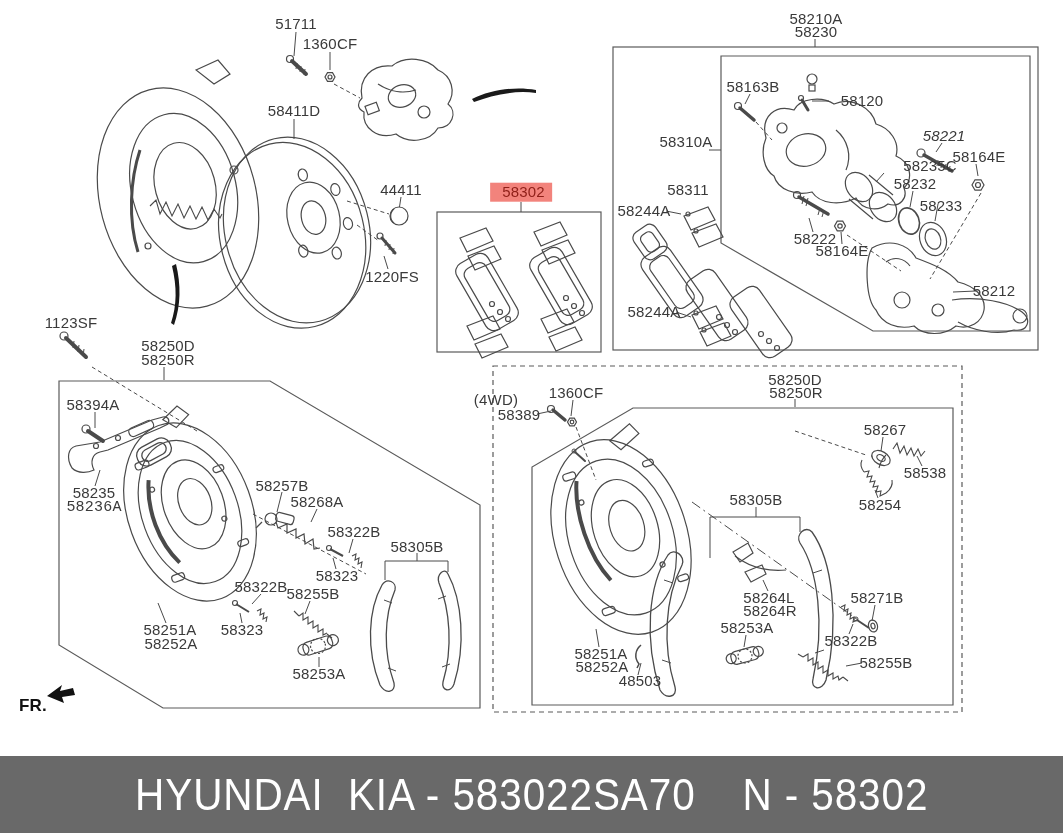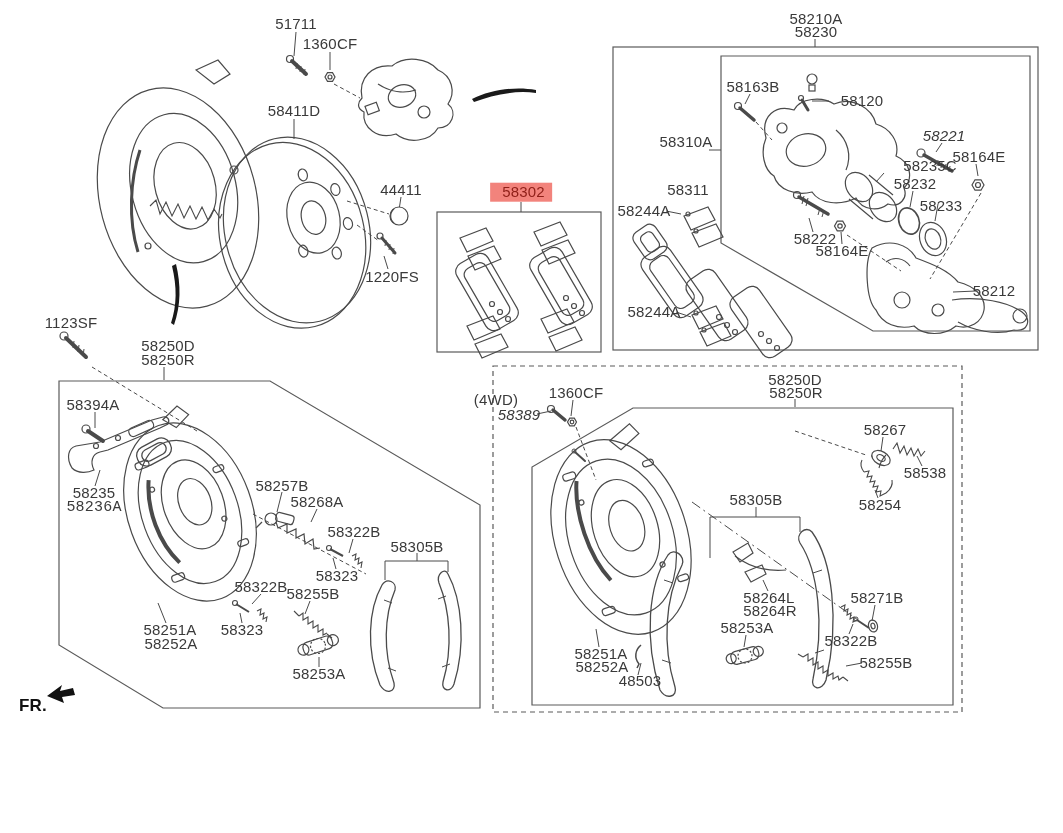--- a/index.html
+++ b/index.html
@@ -437,32 +437,38 @@
       <div class="part-label" style="left: 886px; top: 166px; margin-left: 44px;">58235C</div>
       <div class="part-label" style="left: 915px; top: 184px;">58232</div>
       <div class="part-label" style="left: 941px; top: 206px;">58233</div>
       <div class="part-label" style="left: 815px; top: 239px;">58222</div>
       <div class="part-label" style="left: 842px; top: 251px;">58164E</div>
       <div class="part-label" style="left: 644px; top: 211px;">58244A</div>
       <div class="part-label" style="left: 654px; top: 312px;">58244A</div>
       <div class="part-label" style="left: 994px; top: 291px;">58212</div>
       <div class="part-label" style="left: 496px; top: 374px; margin-top: 26px;">(4WD)</div>
       <div class="part-label" style="left: 576px; top: 393px;">1360CF</div>
-      <div class="part-label" style="left: 519px; top: 415px; font-style: italic;">58389</div>
+      <div class="part-label" style="left: 519px; top: 415px;">58389</div>
       <div class="part-label" style="left: 795px; top: 380px;">58250D</div>
       <div class="part-label" style="left: 796px; top: 393px;">58250R</div>
       <div class="part-label" style="left: 885px; top: 430px; text-align: center;">58267</div>
       <div class="part-label" style="left: 925px; top: 473px;">58538</div>
       <div class="part-label" style="left: 880px; top: 505px;">58254</div>
       <div class="part-label" style="left: 756px; top: 500px;">58305B</div>
       <div class="part-label" style="left: 769px; top: 598px;">58264L</div>
       <div class="part-label" style="left: 770px; top: 611px;">58264R</div>
       <div class="part-label" style="left: 747px; top: 628px;">58253A</div>
       <div class="part-label" style="left: 601px; top: 654px;">58251A</div>
       <div class="part-label" style="left: 602px; top: 667px;">58252A</div>
       <div class="part-label" style="left: 640px; top: 681px;">48503</div>
       <div class="part-label" style="left: 877px; top: 598px;">58271B</div>
       <div class="part-label" style="left: 851px; top: 641px;">58322B</div>
       <div class="part-label" style="left: 886px; top: 663px;">58255B</div>
     </div>
 
+  <div class="footer">
+    <div class="footer-inner">
+      <span>HYUNDAI  KIA - 583022SA70</span>
+      <span>N - 58302</span>
+    </div>
+  </div>
 
 </div>
 
 </body></html>

